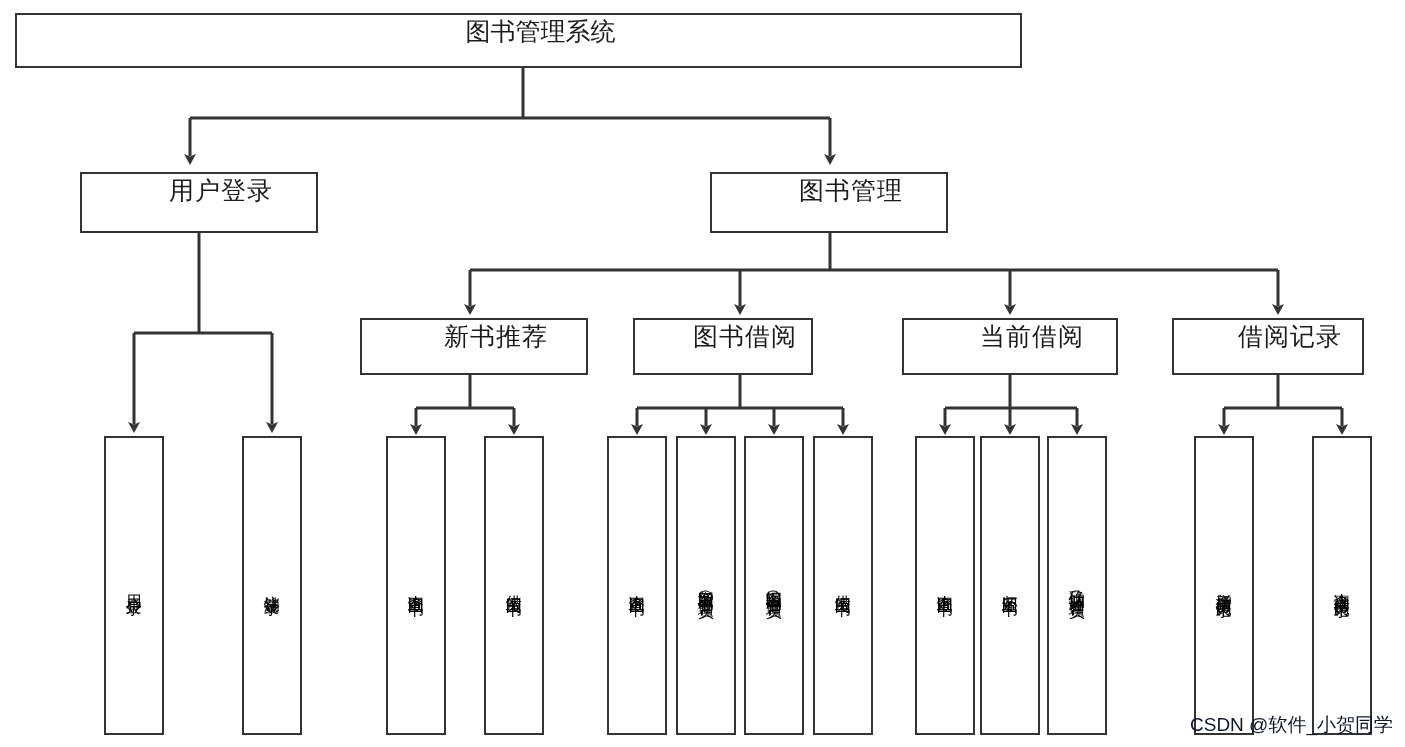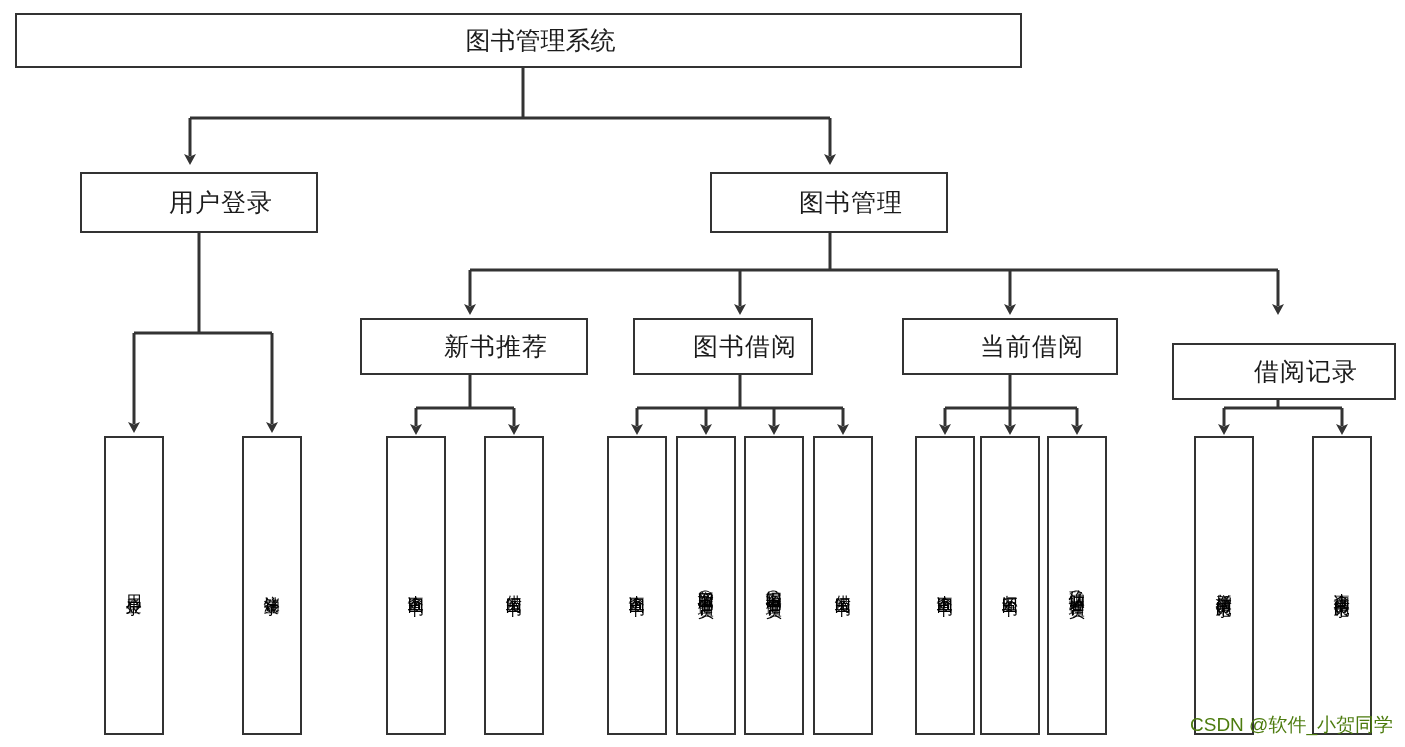--- a/index.html
+++ b/index.html
@@ -1,28 +1,28 @@
 <!DOCTYPE html>
 <html><head>
 <meta charset="utf-8">
 <style>
   html,body{margin:0;padding:0;background:#ffffff;}
   body{font-family:"Liberation Sans","DejaVu Sans",sans-serif;}
   #canvas{position:relative;width:1405px;height:747px;background:#ffffff;overflow:hidden;}
   svg.edges{position:absolute;left:0;top:0;width:1405px;height:747px;pointer-events:none;}
 
   .node{position:absolute;box-sizing:border-box;border:2.5px solid #333333;background:#ffffff;
-        display:flex;align-items:center;justify-content:center;color:#1b1b1b;padding-left:44px;}
+        display:flex;justify-content:center;color:#1b1b1b;padding-left:44px;}
   .node.h{font-size:25px;letter-spacing:1px;}
   .node.root{font-size:25px;}
   .vtext{writing-mode:vertical-rl;text-orientation:upright;line-height:1.08;
          letter-spacing:2px;white-space:nowrap;display:block;}
   .leafwrap{position:absolute;box-sizing:border-box;border:2.5px solid #333333;background:#ffffff;
             display:flex;align-items:center;justify-content:center;overflow:hidden;}
-  .watermark{position:absolute;left:1190px;top:712px;font-size:19px;color:#4d7c0f;white-space:nowrap;}
+  .watermark{position:absolute;left:1190px;top:712px;font-size:19px;color:#0f172a;white-space:nowrap;}
 </style>
 </head>
 <body>
 
 <div id="canvas">
 
   <svg class="edges" viewBox="0 0 1405 747">
     <defs>
       <marker id="arrow" markerWidth="12" markerHeight="12" refX="2" refY="6" orient="auto" markerUnits="userSpaceOnUse">
         <path d="M0,0 L11,6 L0,12 L2.6,6 Z" fill="#333333"></path>
@@ -88,21 +88,21 @@
 
   <div class="node h" style="left:360px;top:318px;width:228px;height:57px;">
     <span>新书推荐</span>
   </div>
   <div class="node h" style="left:633px;top:318px;width:180px;height:57px;">
     <span>图书借阅</span>
   </div>
   <div class="node h" style="left:902px;top:318px;width:216px;height:57px;">
     <span>当前借阅</span>
   </div>
-  <div class="node h" style="left:1172px;top:318px;width:224px;height:57px;margin-top:25px;">
+  <div class="node h" style="left:1172px;top:318px;width:192px;height:57px;">
     <span>借阅记录</span>
   </div>
 
   <div class="leafwrap" style="left:104px;top:436px;width:60px;height:299px;">
     <span class="vtext">用户登录</span>
   </div>
   <div class="leafwrap" style="left:242px;top:436px;width:60px;height:299px;">
     <span class="vtext">注销登录</span>
   </div>
 

